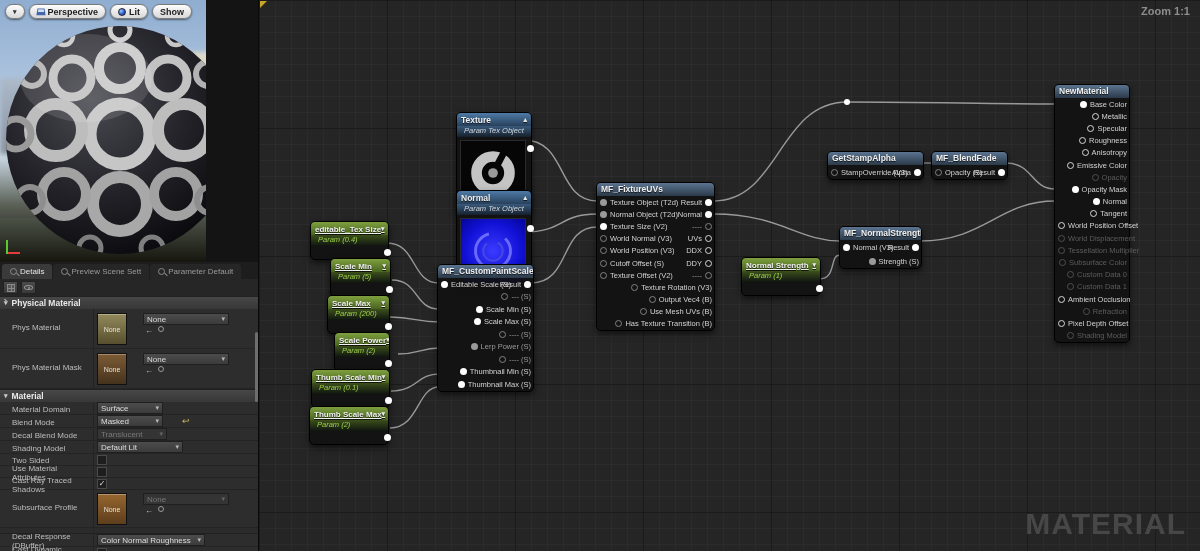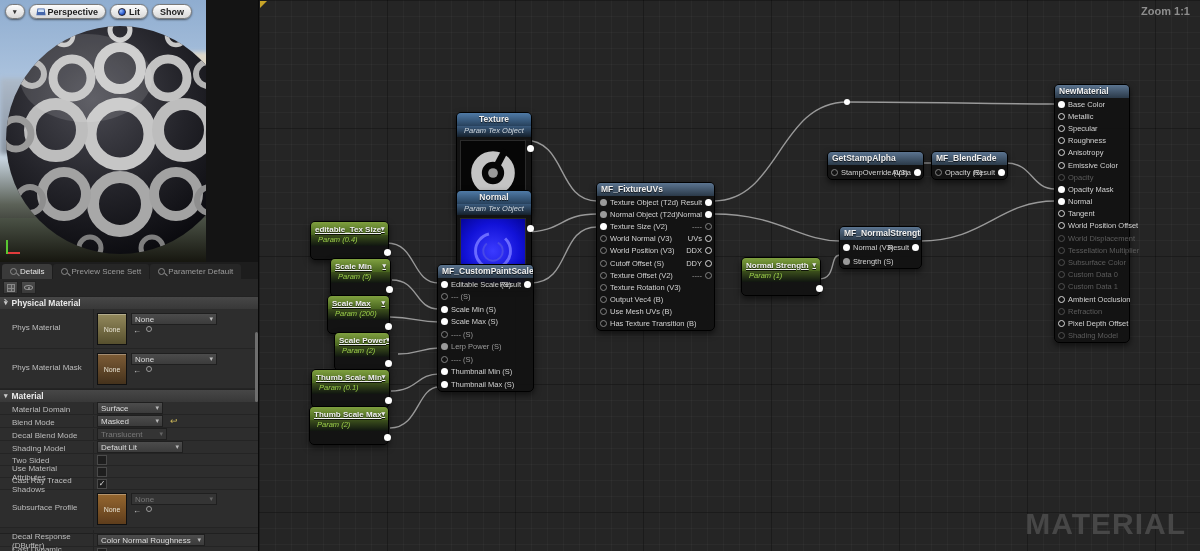--- a/index.html
+++ b/index.html
@@ -52,21 +52,21 @@
                linear-gradient(90deg,#888,#888) 3px 0/1px 8px no-repeat, linear-gradient(90deg,#888,#888) 6px 0/1px 8px no-repeat,
                #555; border:1px solid #888; }
   .eye-icon { width:9px; height:5px; border:1px solid #999; border-radius:50%; position:relative; }
   .eye-icon::after { content:""; position:absolute; left:2.5px; top:0.5px; width:2px; height:2px; border-radius:50%; background:#999; }
   .dbody { position:relative; height:255px; overflow:hidden; }
   .cat-header { display:flex; align-items:center; gap:4px; height:13px; background:linear-gradient(#474747,#383838);
                 border-top:1px solid #222; padding:0 4px; font-size:8.5px; font-weight:bold; color:#e8e8e8; cursor:pointer; }
   .cat-caret { font-size:7px; color:#ccc; }
   .prow { display:flex; border-bottom:1px solid #242424; background:#2d2d2d; }
   .pname { width:94px; padding:2px 2px 0 12px; font-size:8px; color:#bdbdbd; flex:none; border-right:1px solid #232323; }
-  .pval { flex:1; padding:2px 3px; display:flex; align-items:flex-start; gap:4px; }
+  .pval { flex:1; padding:2px 3px; display:flex; align-items:flex-start; gap:16px; }
   .row-h { height:13px; align-items:center; }
   .row-h .pval { align-items:center; padding:0 3px; }
   .thumb { width:30px; height:32px; border:1px solid #111; display:flex; align-items:center; justify-content:center;
            font-size:7px; color:#e6e2d2; flex:none; cursor:pointer;
            background:linear-gradient(#93895c,#57502e); box-shadow:inset 0 1px 0 rgba(255,255,255,.3); }
   .thumb.brown { background:linear-gradient(#7d5c36,#45321c); }
   .thumb.sss { background:linear-gradient(#96672f,#5e3d1c); }
   .asset-col { display:flex; flex-direction:column; gap:1px; }
   .combo { display:flex; align-items:center; justify-content:space-between; height:12px; padding:0 3px;
            background:linear-gradient(#4c4c4c,#3b3b3b); border:1px solid #1f1f1f; font-size:8px; color:#ddd; cursor:pointer; }
@@ -98,36 +98,36 @@
   .wires { position:absolute; left:0; top:0; z-index:1; }
   .reroute { position:absolute; width:6px; height:6px; border-radius:50%; background:#fff; z-index:2; }
 
   .node { position:absolute; z-index:3; background:rgba(18,18,18,.94); border:1px solid #000; border-radius:5px;
           box-shadow:0 3px 6px rgba(0,0,0,.55); cursor:move; }
   .nhead { height:13px; padding:1px 4px 0; border-radius:4px 4px 0 0; font-size:8.5px; font-weight:bold; color:#f0f0f0;
            text-shadow:0 1px 1px rgba(0,0,0,.8); white-space:nowrap; overflow:hidden; }
   .mf-head { background:linear-gradient(#5d7astia,#2c3c4c); }
   .mf-head, .tex-head { background:linear-gradient(#587astia,#2c3c4c); }
   .mf-head { background:linear-gradient(#5b7490,#2b3a49); }
-  .tex-head { background:linear-gradient(#4f7aa6,#27415c); display:flex; justify-content:space-between; align-items:center;flex-direction:column; }
+  .tex-head { background:linear-gradient(#4f7aa6,#27415c); display:flex; justify-content:space-between; align-items:center; }
   .green-head { background:linear-gradient(#7fa03f,#48641f); display:flex; justify-content:space-between; align-items:center;text-decoration:underline; }
   .nsub { height:11px; padding:0 7px; font-size:7.5px; font-style:italic; color:#cfd6dd; white-space:nowrap; overflow:hidden; }
   .tex-sub { background:linear-gradient(#3a5a7c,#15202c); }
   .green-sub { background:linear-gradient(#3c501c,#101510); color:#9ccf4a; }
   .head-caret { font-size:7px; color:#e8e8e8; cursor:pointer; }
   .pbody { position:relative; height:13px; border-radius:0 0 4px 4px; }
   .preview { margin:3px; width:66px; height:66px; background:#050505; border:1px solid #2a2a2a; }
   .pin { width:7px; height:7px; border-radius:50%; flex:none; cursor:crosshair; }
   .pin.filled { background:#fff; }
   .pin.gfill { background:#9a9a9a; }
   .pin.hollow { border:1.5px solid #d8d8d8; }
   .pin.ghollow { border:1.5px solid #828282; }
   .pin.dis { border:1.5px solid #4f4f4f; }
   .out-pin-abs { position:absolute; right:-3px; }
-  .nrow { display:flex; align-items:center; justify-content:flex-start; padding:0 2px 0 3px; }
+  .nrow { display:flex; align-items:center; justify-content:flex-end; padding:0 2px 0 3px; }
   .nrow .inp { display:flex; align-items:center; gap:3px; min-width:0; }
   .nrow .outp { display:flex; align-items:center; gap:3px; margin-left:auto; }
   .plabel { font-size:7.5px; color:#d2d2d2; white-space:nowrap; }
   .plabel.dim { color:#9a9a9a; }
   .plabel.off { color:#5c5c5c; }
   .r12 { height:12.2px; } .r12-5 { height:12.5px; } .r14 { height:14px; }
 </style>
 </head>
 <body>
 

